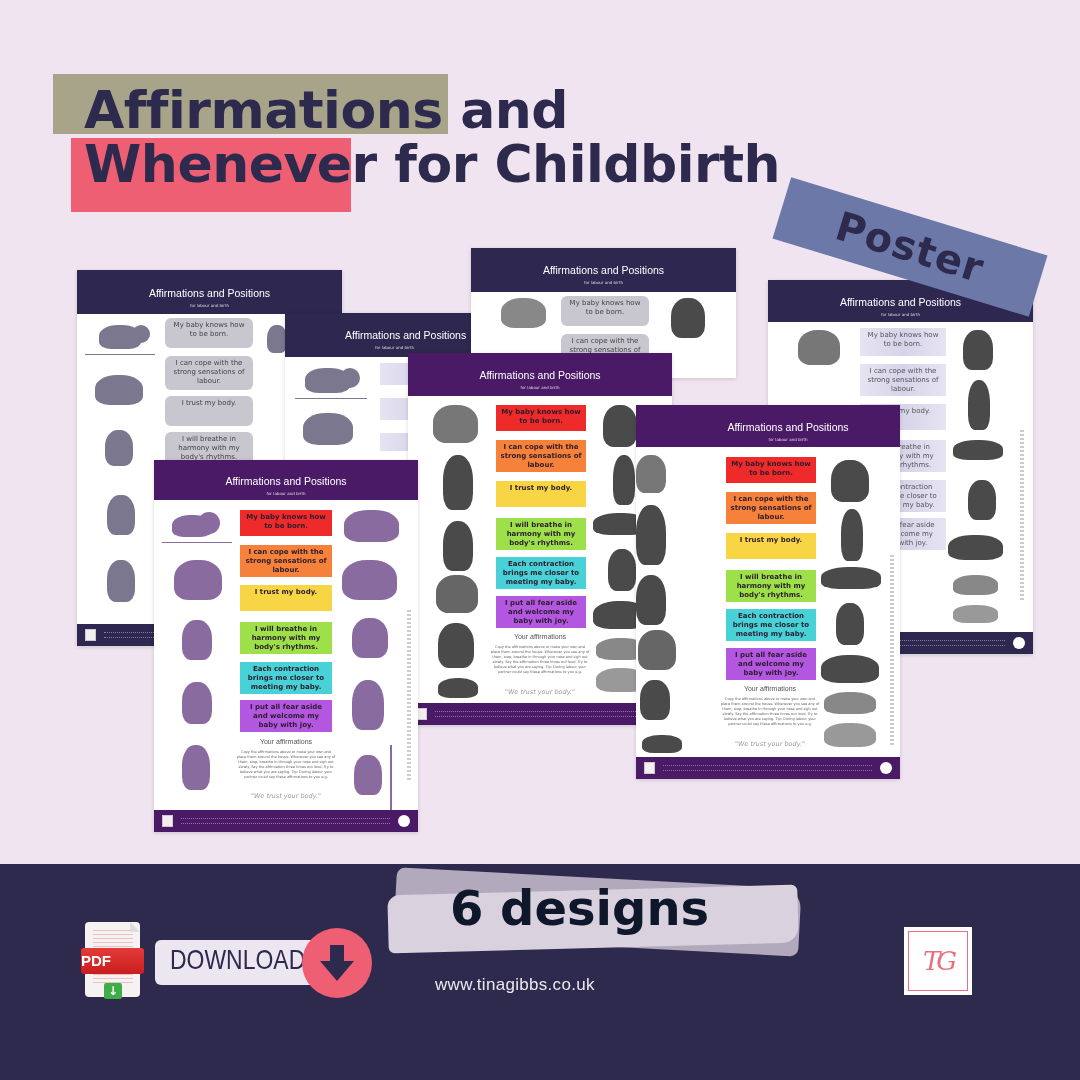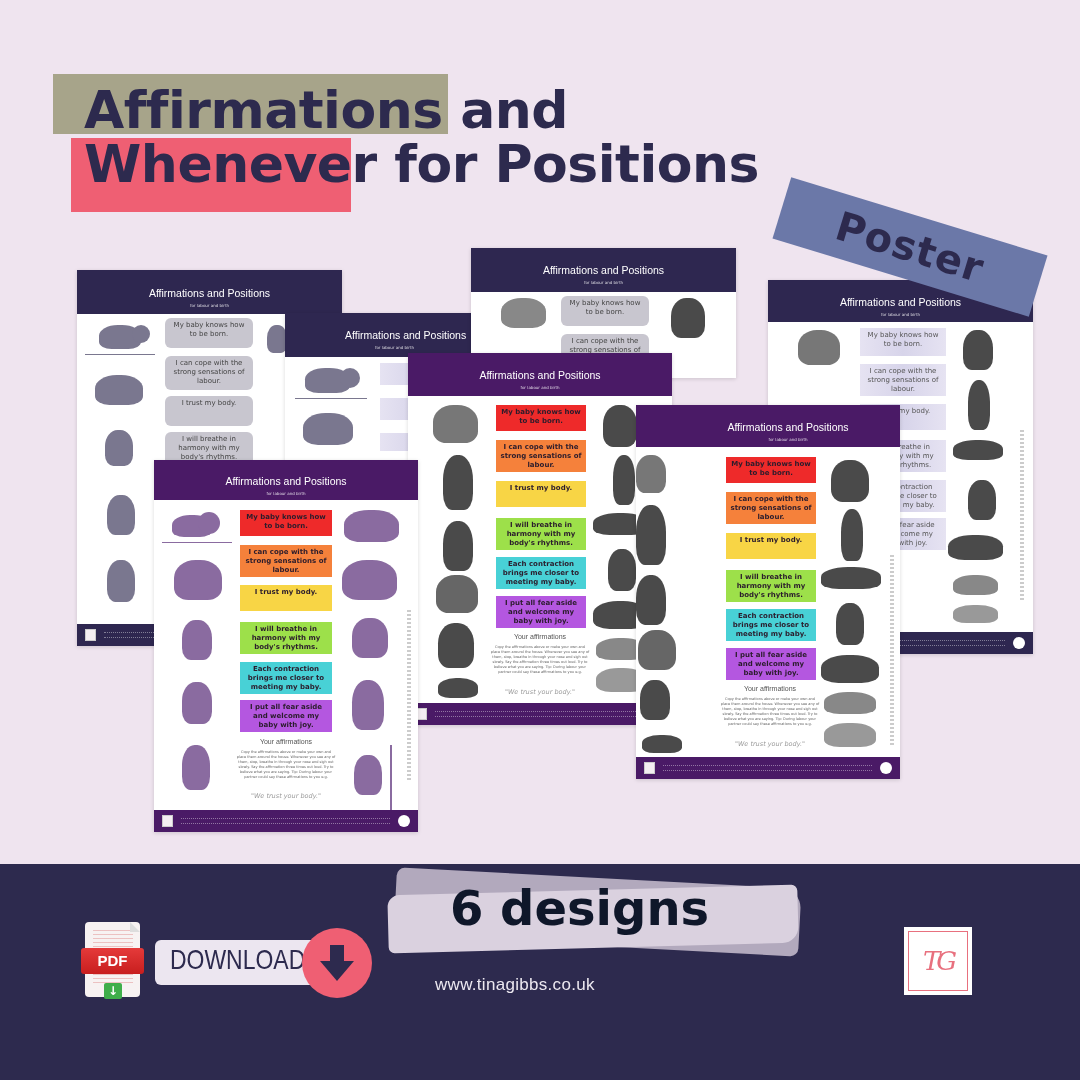--- a/index.html
+++ b/index.html
@@ -42,39 +42,39 @@
   
   .band { position: absolute; left: 0; top: 864px; width: 1080px; height: 216px; background: #2d2a4e; }
   .designs-swatch1 { position: absolute; left: 395px; top: 878px; width: 405px; height: 68px; background: #b2a9bd; transform: rotate(3deg); border-radius: 8px 20px 8px 20px; }
   .designs-swatch2 { position: absolute; left: 388px; top: 890px; width: 410px; height: 58px; background: #dad1df; transform: rotate(-1.5deg); border-radius: 12px 6px 16px 6px; }
   .designs-text { position: absolute; left: 450px; top: 880px; font-weight: bold; font-size: 48px; color: #0f172a; white-space: nowrap; }
   .website { position: absolute; left: 435px; top: 975px; font-size: 17px; color: #ece8f0; font-family: "Liberation Sans", sans-serif; letter-spacing: 0.3px; }
 
   .pdf-icon { position: absolute; left: 85px; top: 922px; width: 55px; height: 75px; background: #f7f2f2; border-radius: 4px; }
   .pdf-icon .lines { position: absolute; left: 8px; top: 8px; width: 40px; height: 56px; background: repeating-linear-gradient(180deg, #e9b5b5 0 1px, transparent 1px 4px); opacity: 0.8; }
   .pdf-icon .fold { position: absolute; right: 0; top: 0; width: 10px; height: 10px; background: #ddd; clip-path: polygon(0 0, 100% 100%, 0 100%); }
-  .pdf-banner { position: absolute; left: 81px; top: 948px; width: 63px; height: 26px; background: linear-gradient(180deg, #e53a3a, #c81e1e); border-radius: 3px; color: #fff; font-weight: bold; font-size: 15px; text-align: center; line-height: 26px; font-family: "Liberation Sans", sans-serif; }
+  .pdf-banner { position: absolute; left: 81px; top: 948px; width: 63px; height: 26px; background: linear-gradient(180deg, #e53a3a, #c81e1e); border-radius: 3px; color: #fff; font-weight: bold; font-size: 15px; line-height: 26px; font-family: "Liberation Sans", sans-serif; }
   .pdf-arrow { position: absolute; left: 104px; top: 983px; width: 18px; height: 16px; background: #3fae4a; border-radius: 2px; color: #fff; font-size: 12px; line-height: 16px; text-align: center; font-weight: bold; }
 
   .dl-pill { position: absolute; left: 155px; top: 940px; width: 170px; height: 45px; background: #ece6f0; border-radius: 6px; }
   .dl-text { position: absolute; left: 170px; top: 944px; font-size: 28px; color: #2d2a4e; font-family: "Liberation Sans", sans-serif; transform: scaleX(0.82); transform-origin: left; letter-spacing: 0; }
   .dl-circle { position: absolute; left: 302px; top: 928px; width: 70px; height: 70px; border-radius: 50%; background: #ef5f73; }
   .dl-circle svg { position: absolute; left: 17px; top: 15px; }
 
   .tg-logo { position: absolute; left: 904px; top: 927px; width: 68px; height: 68px; background: #fff; display: flex; align-items: center; justify-content: center; }
   .tg-logo .inner { width: 60px; height: 60px; border: 1.5px solid #e8707e; display: flex; align-items: center; justify-content: center; }
   .tg-logo .inner span { font-family: "DejaVu Serif", serif; font-size: 26px; color: #e8707e; font-style: italic; letter-spacing: -4px; }
 </style>
 </head>
 <body>
 
 <div class="title-hl1"></div>
 <div class="title-hl2"></div>
 <div class="title-line l1"><span>Affirmations</span><span> and</span></div>
-<div class="title-line l2"><span>Whenever</span><span> for Positions</span></div>
+<div class="title-line l2"><span>Whenever</span><span> for Childbirth</span></div>
 
 <div class="poster-badge">
     <span>Poster</span>
   </div>
 
 <div class="sheet" style="left:77px;top:270px;width:265px;height:376px;z-index:1;">
   <div class="hdr" style="height:44px;background:#2e2750;padding-top:17px;">
     <span class="t">Affirmations and Positions</span>
     <span class="s">for labour and birth</span>
   </div>

